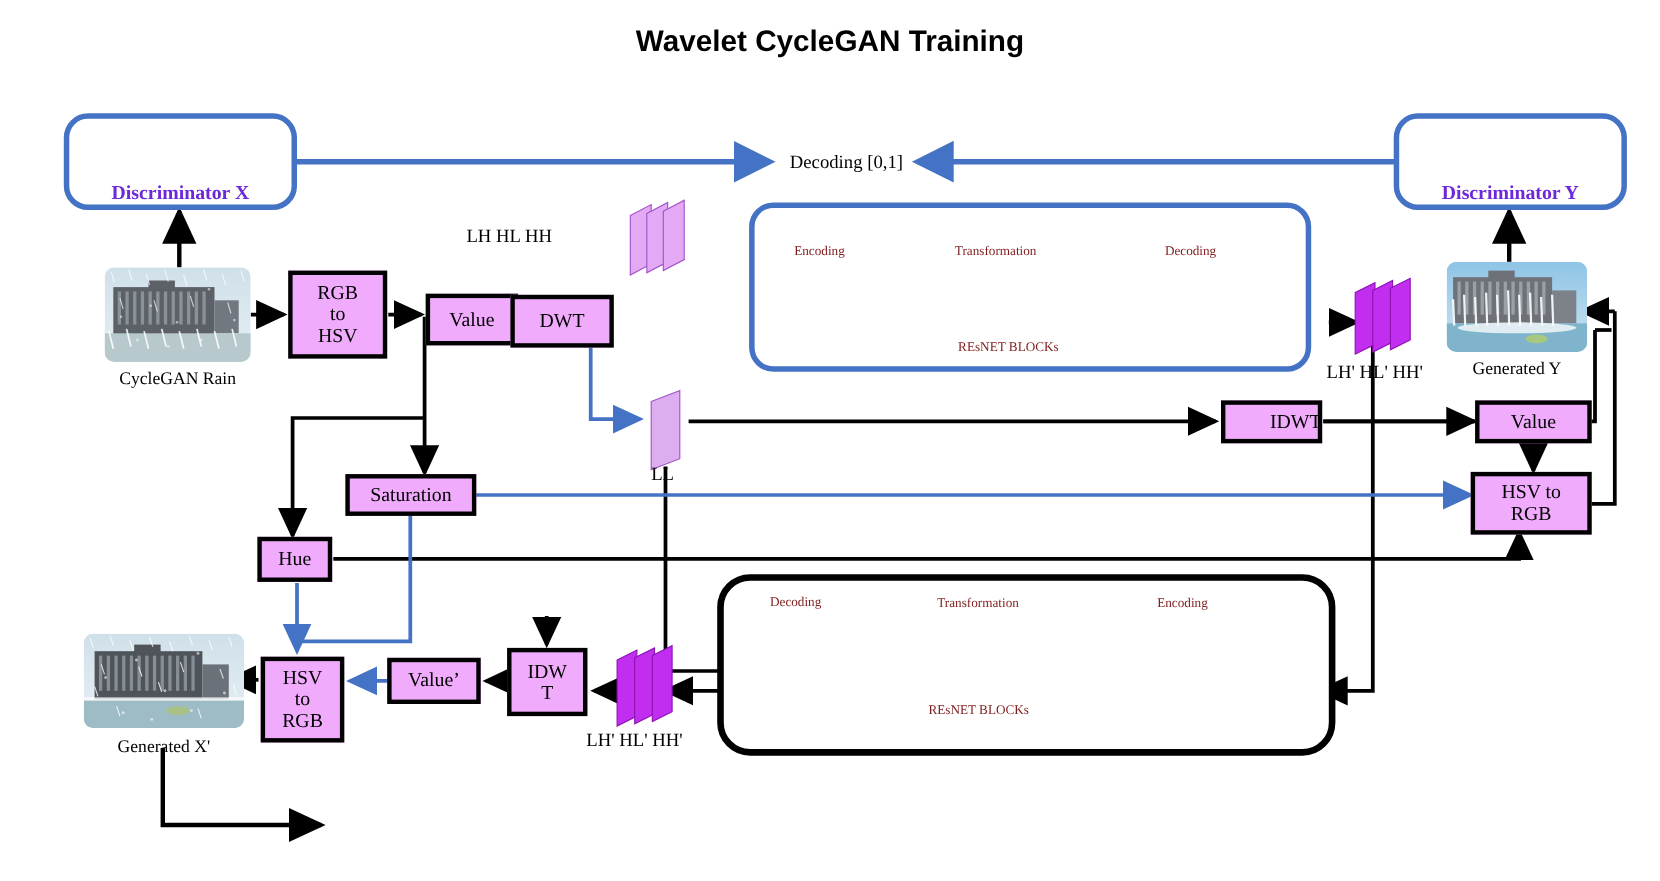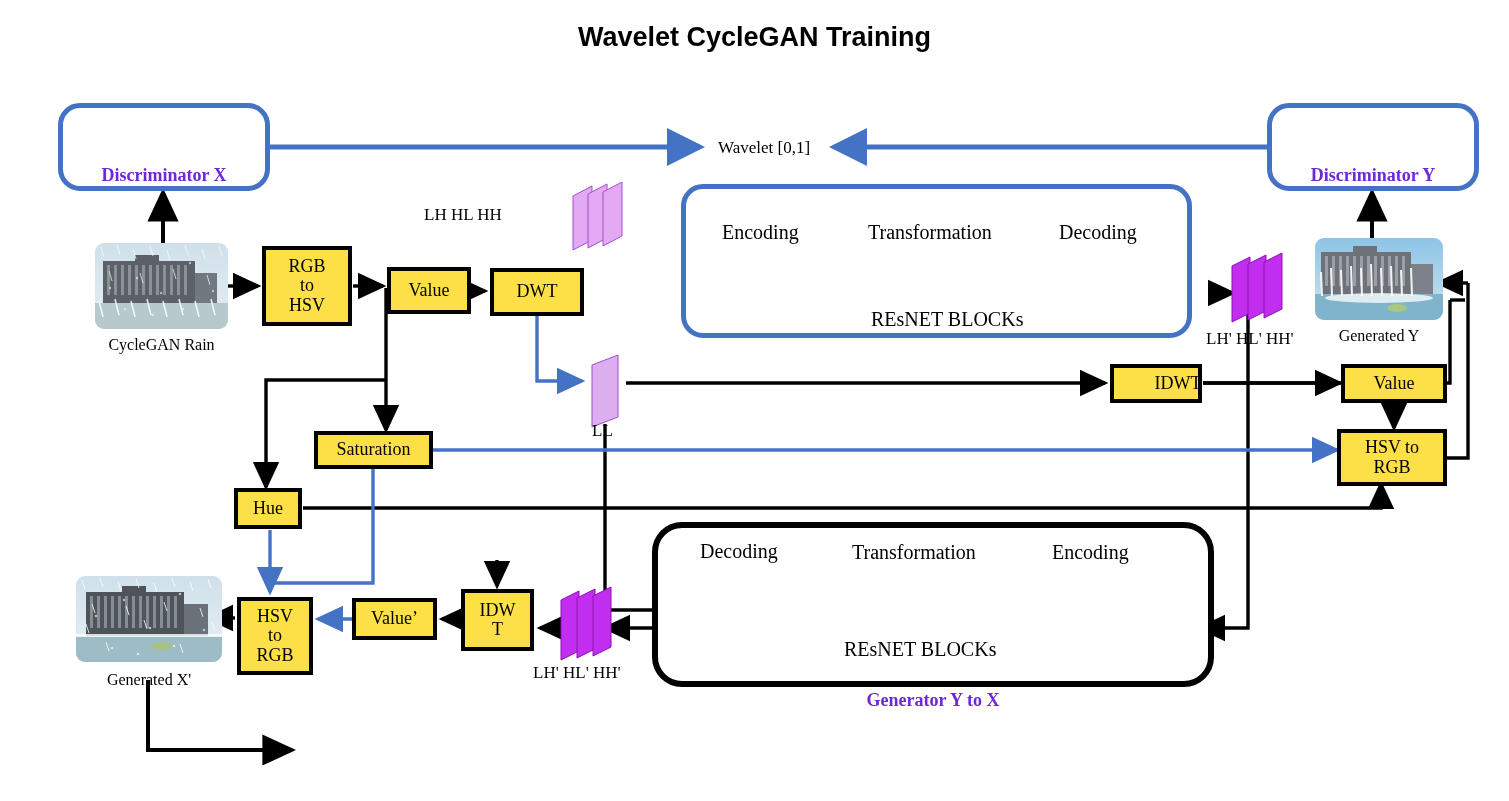--- a/index.html
+++ b/index.html
@@ -5,30 +5,30 @@
   html,body{margin:0;padding:0;background:#ffffff;}
   body{width:1509px;height:801px;position:relative;overflow:hidden;
        font-family:"Liberation Serif", serif;}
   .canvas{position:absolute;left:0;top:0;width:1311px;height:801px;border-radius:26px;}
   svg.wires{position:absolute;left:0;top:0;width:1509px;height:801px;pointer-events:none;}
 
   .title{position:absolute;left:0;top:22px;width:1509px;text-align:center;
          font-family:"Liberation Sans", sans-serif;font-weight:bold;font-size:27px;color:#000;}
 
   
-  .pbox{position:absolute;background:#fde047;border:4px solid #000;
+  .pbox{position:absolute;background:#f0abfc;border:4px solid #000;
         display:flex;align-items:center;justify-content:center;text-align:center;
         font-size:18px;line-height:1.08;color:#000;box-sizing:border-box;}
 
   
   .netbox{position:absolute;border:5px solid #4472c4;border-radius:22px;background:#fff;box-sizing:border-box;}
   .netbox.black{border-color:#000;border-width:6px;border-radius:30px;}
 
   .netcap{position:absolute;text-align:center;font-weight:bold;font-size:18px;color:#6d28d9;}
-  .netsub{position:absolute;font-size:20px;color:#000000;white-space:nowrap;}
+  .netsub{position:absolute;font-size:12px;color:#7f1d1d;white-space:nowrap;}
 
   .plainlbl{position:absolute;font-size:17px;color:#000;white-space:nowrap;}
 
   
   .photo{position:absolute;border-radius:9px;overflow:hidden;}
   .photo svg{display:block;}
   .caption{position:absolute;font-size:16px;color:#000;text-align:center;white-space:nowrap;}
 </style>
 </head>
 <body>
@@ -319,46 +319,45 @@
       </g>
     </g>
   </svg>
 
   <div class="netbox" style="left:58px;top:103px;width:212px;height:88px;"></div>
   <div class="netcap" style="left:58px;top:165px;width:212px;">Discriminator X</div>
 
   <div class="netbox" style="left:1267px;top:103px;width:212px;height:88px;"></div>
   <div class="netcap" style="left:1267px;top:165px;width:212px;">Discriminator Y</div>
 
-  <div class="plainlbl" style="left:718px;top:138px;">Wavelet [0,1]</div>
+  <div class="plainlbl" style="left:718px;top:138px;">Decoding [0,1]</div>
 
   <div class="netbox" style="left:681px;top:184px;width:511px;height:154px;"></div>
   <div class="netsub" style="left:722px;top:221px;">Encoding</div>
   <div class="netsub" style="left:868px;top:221px;">Transformation</div>
   <div class="netsub" style="left:1059px;top:221px;">Decoding</div>
   <div class="netsub" style="left:871px;top:308px;">REsNET BLOCKs</div>
 
   <div class="netbox black" style="left:652px;top:522px;width:562px;height:165px;"></div>
-  <div class="netcap" style="left:652px;top:690px;width:562px;">Generator Y to X</div>
   <div class="netsub" style="left:700px;top:540px;">Decoding</div>
   <div class="netsub" style="left:852px;top:541px;">Transformation</div>
   <div class="netsub" style="left:1052px;top:541px;">Encoding</div>
   <div class="netsub" style="left:844px;top:638px;">REsNET BLOCKs</div>
 
   <div class="pbox" style="left:262px;top:246px;width:90px;height:80px;">
     <span style="white-space:pre-line">RGB
 to
 HSV</span>
   </div>
 
   <div class="pbox" style="left:387px;top:267px;width:84px;height:47px;">
     <span>Value</span>
   </div>
 
-  <div class="pbox" style="left:490px;top:268px;width:94px;height:48px;">
+  <div class="pbox" style="left:464px;top:268px;width:94px;height:48px;">
     <span>DWT</span>
   </div>
 
   <div class="pbox" style="left:314px;top:431px;width:119px;height:38px;">
     <span>Saturation</span>
   </div>
 
   <div class="pbox" style="left:234px;top:488px;width:68px;height:41px;">
     <span>Hue</span>
   </div>

